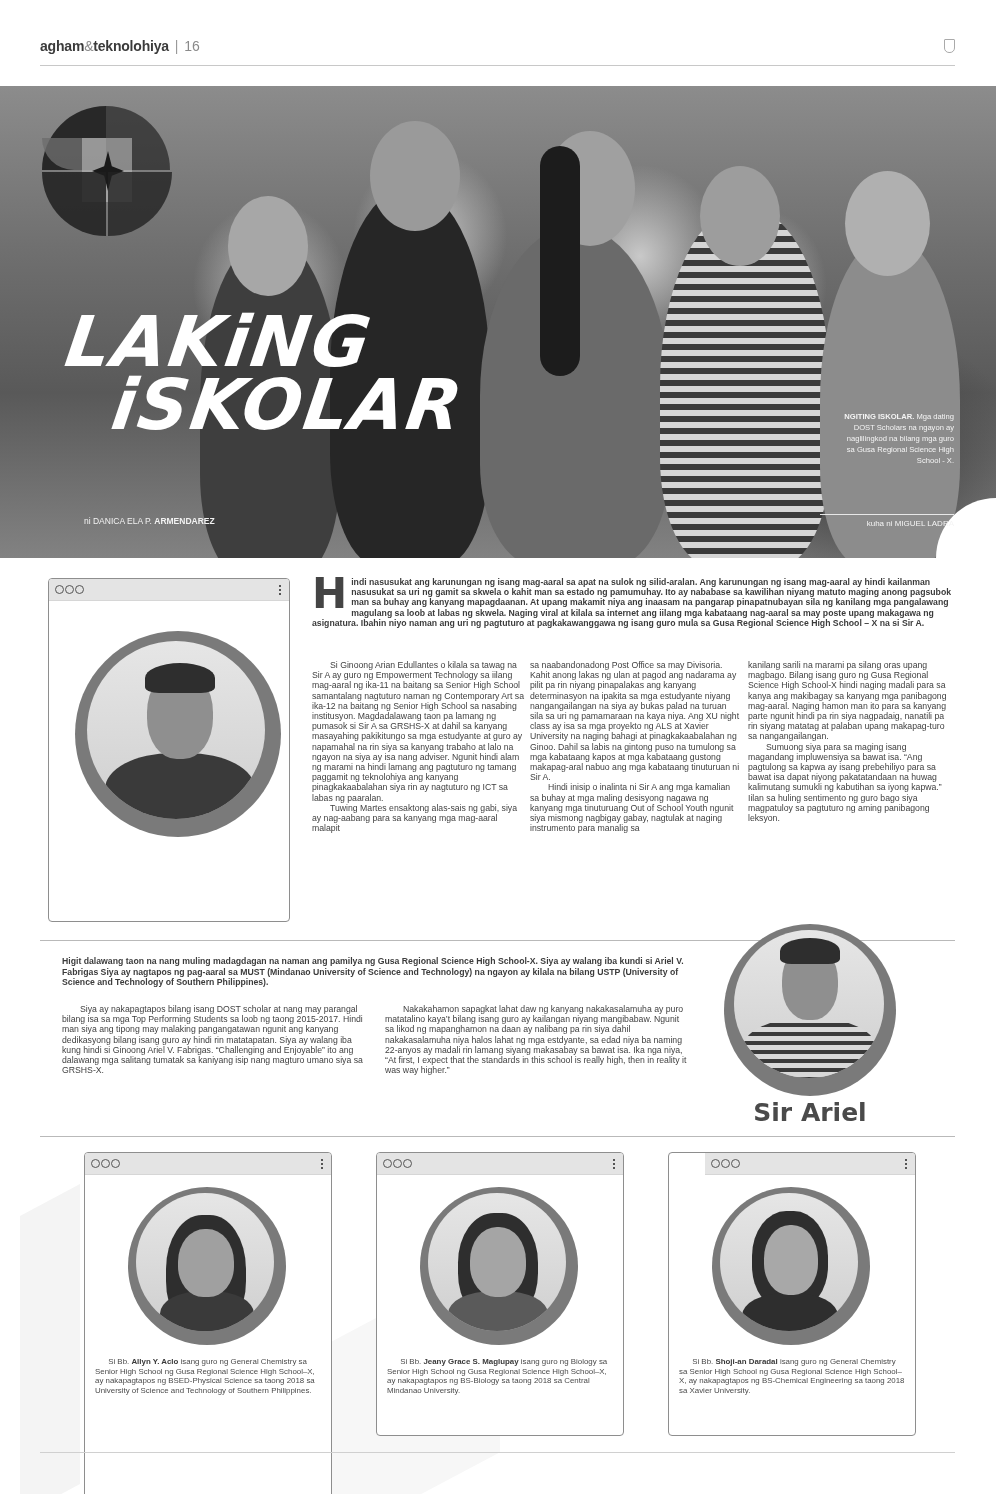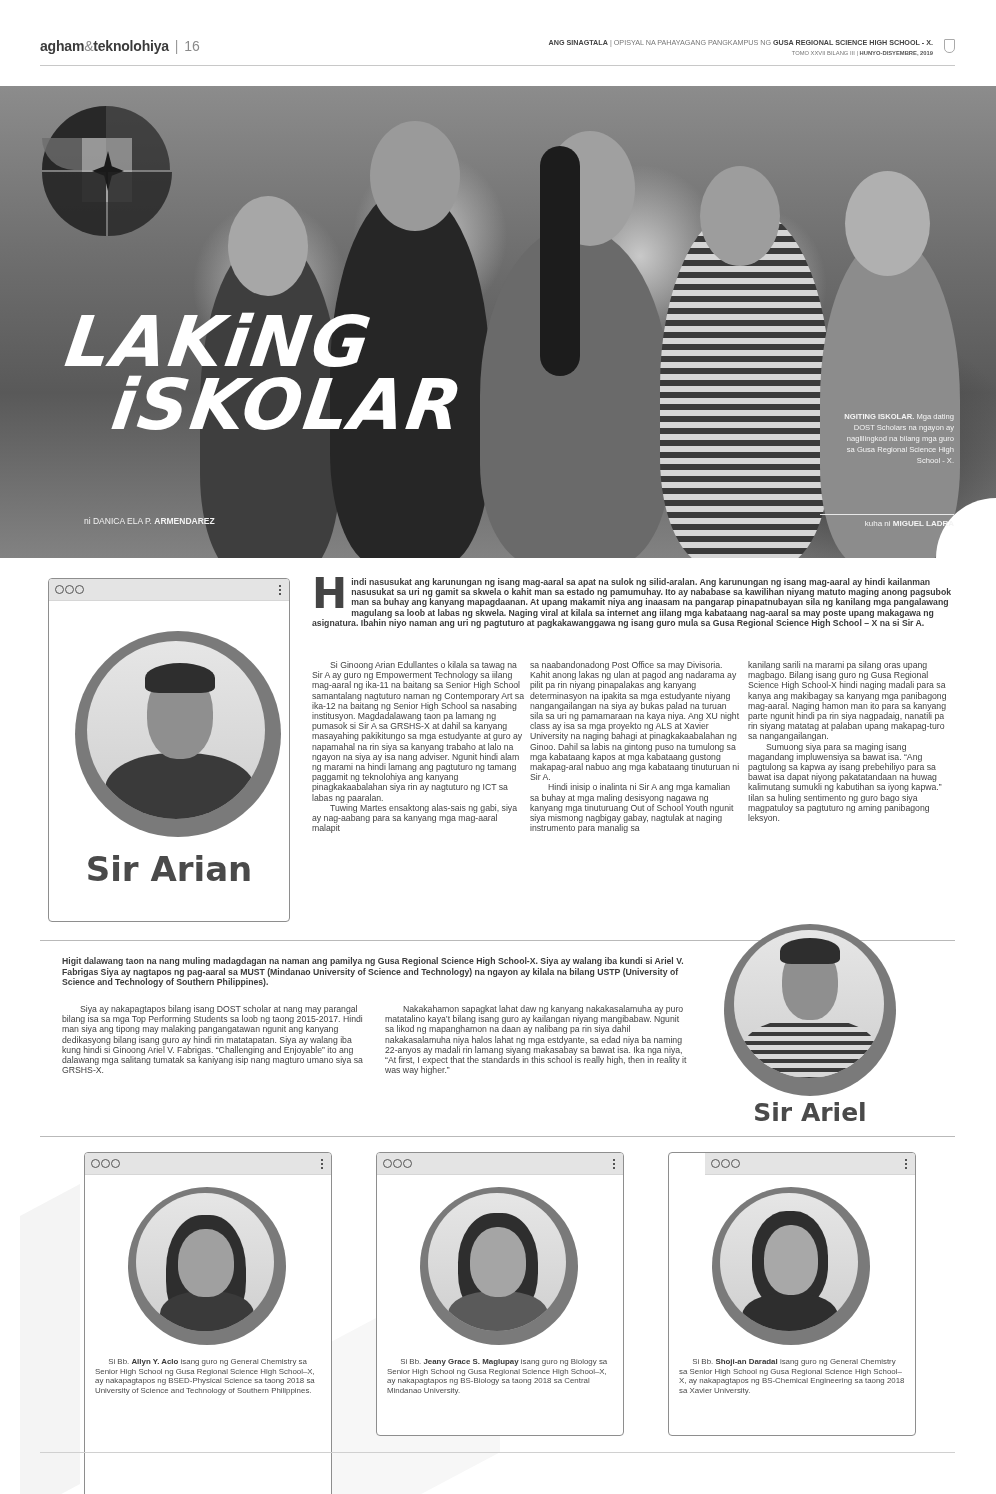--- a/index.html
+++ b/index.html
@@ -36,21 +36,21 @@
   .title-art { position: absolute; left: 62px; top: 225px; color: #ffffff; font-family: "DejaVu Sans", sans-serif;
                font-style: italic; font-weight: 700; line-height: 0.9; transform: skewX(-8deg); letter-spacing: 2px; }
   .title-art .l1 { font-size: 70px; display: block; }
   .title-art .l2 { font-size: 70px; display: block; margin-left: 55px; }
   .byline { position: absolute; left: 84px; top: 430px; font-size: 8.5px; color: #f2f2f2; }
   .byline b { font-weight: 800; }
   .caption { position: absolute; right: 42px; top: 325px; width: 110px; text-align: right; font-size: 7.6px; line-height: 11px; color: #f4f4f4; }
   .caption b { font-weight: 800; display: inline; }
   .cap-rule { position: absolute; right: 42px; top: 428px; width: 134px; border-top: 1px solid #e8e8e8; }
   .photo-credit { position: absolute; right: 42px; top: 433px; font-size: 8px; color: #f4f4f4; }
-  .photo-credit b { font-weight: 700; }
+  .photo-credit b { font-weight: 400; }
 
   
   .card { position: absolute; background: #fff; border: 1px solid #8e8e8e; border-radius: 4px; overflow: hidden; }
   .card-bar { height: 22px; background: #e4e4e4; border-bottom: 1px solid #d6d6d6; position: relative; }
   .dots { position: absolute; left: 6px; top: 6px; display: flex; gap: 1px; }
   .dot { width: 9px; height: 9px; border: 1px solid #555; border-radius: 50%; }
   .kebab { position: absolute; right: 8px; top: 5px; width: 2px; height: 12px;
            background: radial-gradient(circle, #555 1px, transparent 1.3px) 0 0 / 2px 4px repeat-y; }
   .ring { position: absolute; border-radius: 50%; background: #7a7a7a; }
   .portrait { position: absolute; border-radius: 50%; overflow: hidden; background: linear-gradient(180deg, #e6e6e6 0%, #cfcfcf 100%); }
@@ -75,24 +75,20 @@
   .blurb { position: absolute; left: 10px; right: 10px; font-size: 7.9px; line-height: 9.7px; color: #4a4a4a; }
   .blurb b { font-weight: 800; color: #3a3a3a; }
 </style>
 </head>
 <body>
 
 <header class="header">
   <div class="section-name">
     <b>agham</b><span class="amp">&amp;</span><b>teknolohiya</b><span class="sep">|</span><span class="pg">16</span>
   </div>
-  <div class="masthead">
-    <div class="m1"><b>ANG SINAGTALA</b> <span>| OPISYAL NA PAHAYAGANG PANGKAMPUS NG</span> <b>GUSA REGIONAL SCIENCE HIGH SCHOOL - X.</b></div>
-    <div class="m2"><span>TOMO XXVII</span> <span>BILANG III</span> <span>|</span> <b>HUNYO-DISYEMBRE, 2019</b></div>
-  </div>
   <div class="crest"></div>
 </header>
 
 <section class="hero">
 
   <div class="person" style="left:200px;top:150px;width:140px;height:340px;background:#3e3e3e;"></div>
   <div class="face" style="left:228px;top:110px;width:80px;height:100px;"></div>
   <div class="person" style="left:330px;top:100px;width:160px;height:380px;background:#262626;"></div>
   <div class="face" style="left:370px;top:35px;width:90px;height:110px;background:#9a9a9a;"></div>
   <div class="person" style="left:480px;top:140px;width:190px;height:340px;background:#6a6a6a;"></div>
@@ -143,21 +139,20 @@
         <span class="dot"></span>
       </div>
     <div class="kebab"></div>
   </div>
   <div class="ring" style="left:26px;top:52px;width:206px;height:206px;"></div>
   <div class="portrait" style="left:38px;top:62px;width:178px;height:178px;">
     <div class="body" style="left:18px;top:112px;width:150px;height:80px;"></div>
     <div class="head" style="left:60px;top:28px;width:66px;height:90px;"></div>
     <div class="hair" style="left:58px;top:22px;width:70px;height:30px;"></div>
   </div>
-  <div class="card-name" style="top:270px;font-size:34px;">Sir Arian</div>
 </div>
 
 <div class="lead">
   <span class="dropcap">H</span><span>indi nasusukat ang karunungan ng isang mag-aaral sa apat na sulok ng silid-aralan. Ang karunungan ng isang mag-aaral ay hindi kailanman nasusukat sa uri ng gamit sa skwela o kahit man sa estado ng pamumuhay. Ito ay nababase sa kawilihan niyang matuto maging anong pagsubok man sa buhay ang kanyang mapagdaanan. At upang makamit niya ang inaasam na pangarap pinapatnubayan sila ng kanilang mga pangalawang magulang sa loob at labas ng skwela. Naging viral at kilala sa internet ang iilang mga kabataang nag-aaral sa may poste upang makagawa ng asignatura. Ibahin niyo naman ang uri ng pagtuturo at pagkakawanggawa ng isang guro mula sa Gusa Regional Science High School – X na si Sir A.</span>
 </div>
 
 <div class="col" style="left:312px;top:660px;width:212px;">
   <p>Si Ginoong Arian Edullantes o kilala sa tawag na Sir A ay guro ng Empowerment Technology sa iilang mag-aaral ng ika-11 na baitang sa Senior High School samantalang nagtuturo naman ng Contemporary Art sa ika-12 na baitang ng Senior High School sa nasabing institusyon. Magdadalawang taon pa lamang ng pumasok si Sir A sa GRSHS-X at dahil sa kanyang masayahing pakikitungo sa mga estudyante at guro ay napamahal na rin siya sa kanyang trabaho at lalo na ngayon na siya ay isa nang adviser. Ngunit hindi alam ng marami na hindi lamang ang pagtuturo ng tamang paggamit ng teknolohiya ang kanyang pinagkakaabalahan siya rin ay nagtuturo ng ICT sa labas ng paaralan.</p>
   <p>Tuwing Martes ensaktong alas-sais ng gabi, siya ay nag-aabang para sa kanyang mga mag-aaral malapit</p>
 </div>

